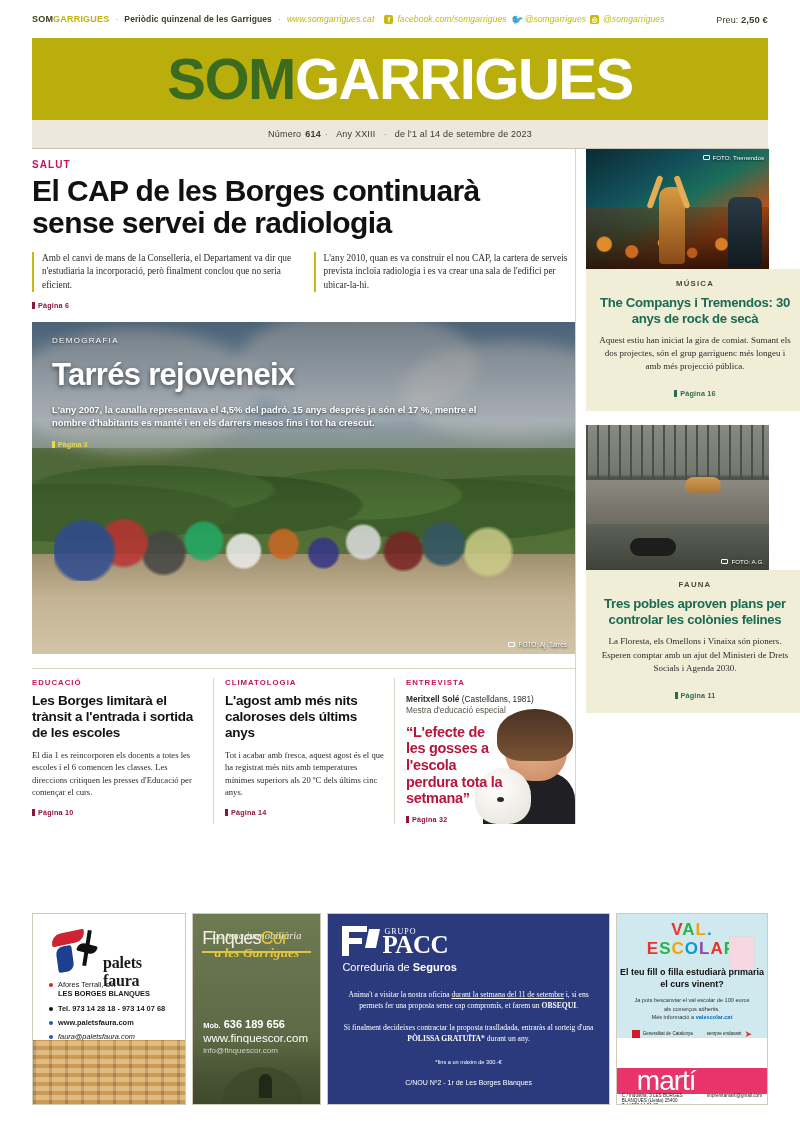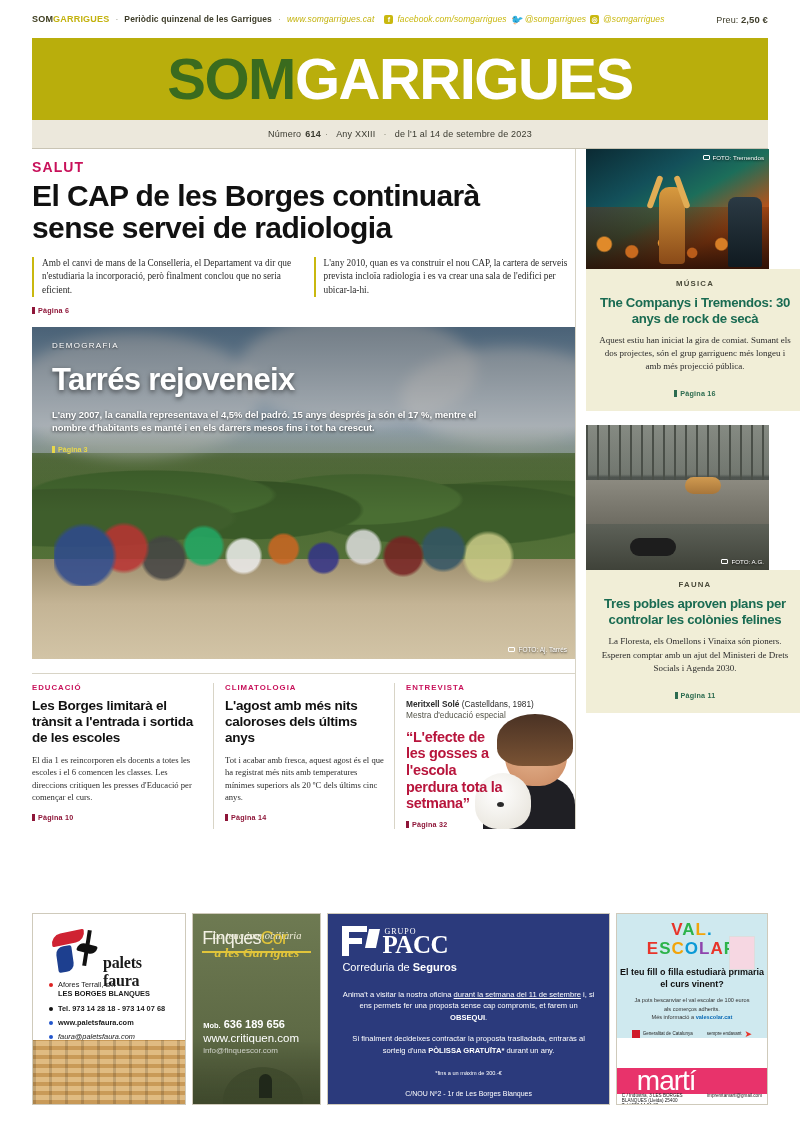--- a/index.html
+++ b/index.html
@@ -61,21 +61,21 @@
 
   
   .body-grid {
     position:relative; margin: 0 32px; display:flex; gap:0;
   }
   .col-left { width: 543px; }
   .col-right { width: 193px; margin-left: 0; border-left:1px solid #d8d4c6; padding-left:10px;}
 
   
   .kicker {
-    font-size: 14px; font-weight:700; letter-spacing:1.1px;
+    font-size: 10px; font-weight:700; letter-spacing:1.1px;
     color:#c8115a; text-transform:uppercase; padding-top:10px;
   }
   .lead-head {
     font-size: 30px; font-weight: 800; line-height: 1.07;
     letter-spacing:-.6px; color:#111; margin-top:5px; padding-right:20px;
   }
   .lead-subs { display:flex; gap:20px; margin-top:13px; }
   .lead-sub {
     flex:1; border-left:2px solid #c9b80f; padding-left:8px;
     font-size:9.3px; line-height:1.42; color:#2b2b2b;
@@ -352,21 +352,21 @@
     position:absolute; background:#fff; display:block;
   }
   .pacc-m1 { left:0; top:0; width:7px; height:30px; }
   .pacc-m2 { left:7px; top:0; width:18px; height:6px; }
   .pacc-m3 { left:7px; top:12px; width:13px; height:6px; }
   .pacc-m4 { left:25px; top:3px; width:11px; height:19px; transform: skewX(-12deg); }
   .pacc-grupo { font-family:"Liberation Serif", serif; font-size:8px; letter-spacing:1px; color:#fff; position:absolute; left:42px; top:1px;}
   .pacc-name { font-family:"Liberation Serif", serif; font-size:25px; font-weight:700; letter-spacing:-.5px; line-height:.9; }
   .pacc-sub { font-size:11px; margin-top:5px; }
   .pacc-sub b { font-weight:700; }
-  .pacc-p { font-size:7.6px; line-height:1.5; text-align:center; margin-top:16px; }
+  .pacc-p { font-size:7.6px; line-height:1.5; text-align:center; margin-top:16px;font-family:Liberation Serif, serif; }
   .pacc-p b { font-weight:700; }
   .pacc-u { text-decoration: underline; }
   .pacc-note { font-size:5.6px; text-align:center; margin-top:14px; }
   .pacc-addr { font-size:7px; text-align:center; margin-top:14px; }
 
   
   .ad4-top { position:absolute; left:0; right:0; top:0; height:124px; background:#cfe9ef; }
   .vale-word { text-align:center; margin-top:6px; font-size:17px; font-weight:800; letter-spacing:1px; }
   .vale-word span:nth-child(1){color:#e8342a;} .vale-word span:nth-child(2){color:#2db34a;}
   .vale-word span:nth-child(3){color:#f2a40a;} .vale-word span:nth-child(4){color:#0b9ad6;}
@@ -574,21 +574,21 @@
     <div class="ad ad2">
       <div class="ad2-inner">
         <div class="fc-logo">
           <div class="fc-logo-txt"><span class="fc-w">Finques</span><span class="fc-y">Cor</span></div>
           <div class="fc-underline"></div>
         </div>
         <div class="fc-t1">La teua immobiliària</div>
         <div class="fc-t2">a les Garrigues</div>
         <div class="fc-contact">
           <div class="fc-mob"><small>Mob.</small> <span>636 189 656</span></div>
-          <div class="fc-web">www.critiquen.com</div>
+          <div class="fc-web">www.finquescor.com</div>
           <div class="fc-mail">info@finquescor.com</div>
         </div>
         <div class="fc-hut">
           <div class="fc-door"></div>
         </div>
       </div>
     </div>
 
     <div class="ad ad3">
       <div class="ad3-inner">

